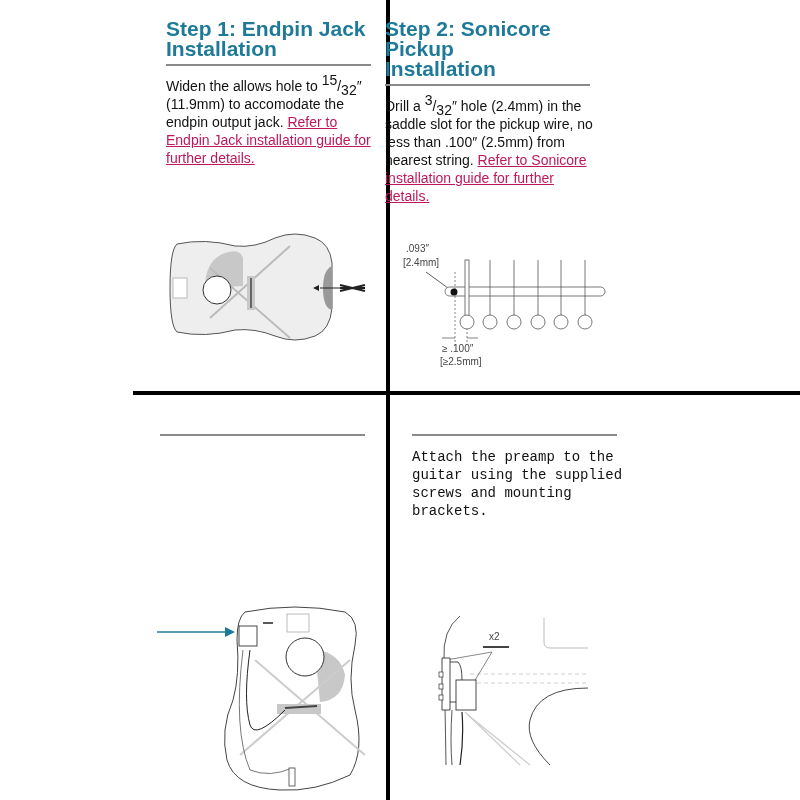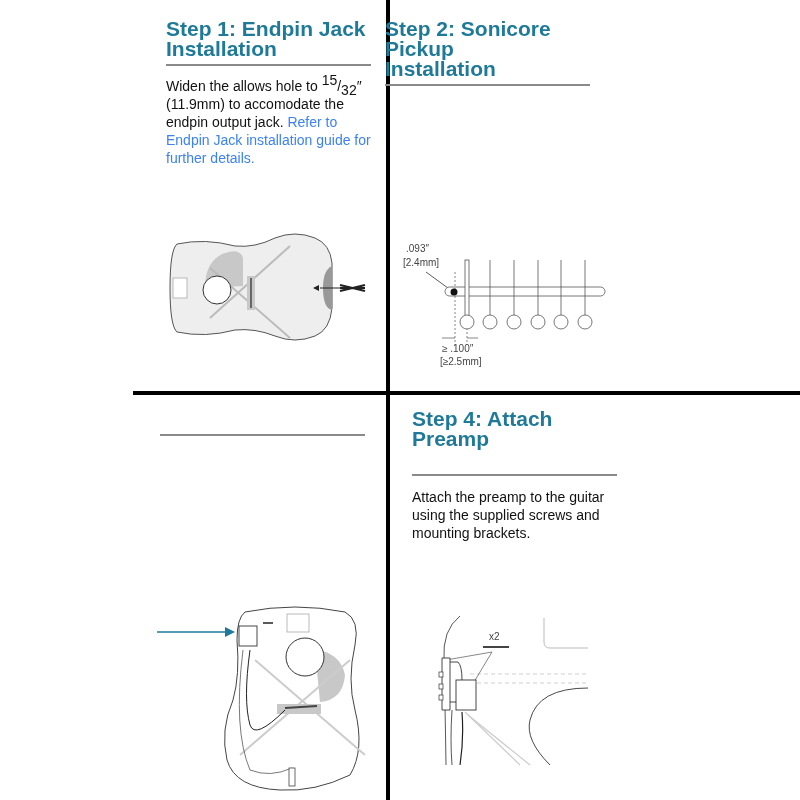--- a/index.html
+++ b/index.html
@@ -3,21 +3,21 @@
 <meta charset="utf-8">
 <style>
   html,body{margin:0;padding:0;background:#fff;}
   body{width:800px;height:800px;position:relative;overflow:hidden;font-family:"Liberation Sans",sans-serif;}
   .vline{position:absolute;background:#000;}
   .hline{position:absolute;background:#000;}
   .panel{position:absolute;}
   .title{color:#1f7a99;font-weight:bold;font-size:21px;line-height:20px;margin:0;}
   .rule{height:2px;background:#8a8a8a;margin:0;}
   .body{font-size:14px;line-height:18px;color:#111;margin:0;}
-  .link{color:#3b82f6;}
+  .link{color:#be185d;text-decoration:underline;}
   sup,sub{font-size:14px;line-height:0;}
   svg{position:absolute;overflow:visible;}
   .lbl{font-family:"Liberation Sans",sans-serif;font-size:10px;fill:#444;}
 </style>
 </head>
 <body>
 
 <div class="vline" style="left:386px;top:0;width:4px;height:800px;"></div>
 <div class="hline" style="left:133px;top:391px;width:667px;height:4px;"></div>
 
@@ -40,20 +40,23 @@
   <rect x="8" y="50" width="14" height="20" fill="#fff" stroke="#aaa" stroke-width="0.8"></rect>
   <path d="M167,38 Q158,42 158,60 Q158,80 167,82 Z" fill="#999"></path>
   <line x1="195" y1="60" x2="150" y2="60" stroke="#222" stroke-width="1" transform="translate(5,0)"></line>
   <polygon points="148,60 154,57 154,63" fill="#222"></polygon>
   <path d="M175,57 L200,63 M175,63 L200,57 M175,60 L200,60" stroke="#222" stroke-width="2"></path>
 </svg>
 
 <div class="panel" style="left:385px;top:19px;width:215px;">
   <h2 class="title"><span>Step 2: Sonicore Pickup</span><br><span>Installation</span></h2>
   <div class="rule" style="margin-top:5px;width:205px;"></div>
+  <p class="body" style="margin-top:11px;">
+    <span>Drill a </span><sup>3</sup>/<sub>32</sub><span>″ hole (2.4mm) in the saddle slot for the pickup wire, no less than .100″ (2.5mm) from nearest string. </span><span class="link">Refer to Sonicore installation guide for further details.</span>
+  </p>
 </div>
 
 <svg style="left:400px;top:240px;" width="220" height="130">
   <text class="lbl" x="6" y="12">.093″</text>
   <text class="lbl" x="3" y="26">[2.4mm]</text>
   <line x1="26" y1="32" x2="52" y2="51" stroke="#333" stroke-width="0.8"></line>
   <rect x="45" y="47" width="160" height="9" rx="4.5" fill="#fff" stroke="#555" stroke-width="0.8"></rect>
   <line x1="55" y1="32" x2="55" y2="105" stroke="#555" stroke-width="0.7" stroke-dasharray="2,2"></line>
   <line x1="67" y1="60" x2="67" y2="105" stroke="#555" stroke-width="0.7" stroke-dasharray="2,2"></line>
   <circle cx="54" cy="52" r="3.5" fill="#111"></circle>
@@ -93,23 +96,22 @@
   <rect x="122" y="104" width="44" height="10" fill="#c8c8c8"></rect>
   <line x1="130" y1="108" x2="162" y2="106" stroke="#444" stroke-width="2"></line>
   <rect x="84" y="26" width="18" height="20" fill="#fff" stroke="#333" stroke-width="0.9"></rect>
   <path d="M130,110 Q100,140 95,125 Q88,100 95,50" fill="none" stroke="#222" stroke-width="1"></path>
   <path d="M88,50 Q78,130 95,170 Q115,178 137,168" fill="none" stroke="#555" stroke-width="0.8"></path>
   <rect x="134" y="168" width="6" height="18" fill="#fff" stroke="#444" stroke-width="0.8"></rect>
   <line x1="108" y1="23" x2="118" y2="23" stroke="#222" stroke-width="1.5"></line>
 </svg>
 
 <div class="panel" style="left:412px;top:409px;width:215px;">
-  <h2 class="title">Step 4: Attach Preamp</h2>
   <div class="rule" style="margin-top:25px;width:205px;"></div>
-  <p class="body" style="margin-top:12px;">Attach the preamp to the guitar using the supplied screws and mounting brackets.</p>
+  <p class="body" style="margin-top:12px;font-family:Liberation Mono, monospace;">Attach the preamp to the guitar using the supplied screws and mounting brackets.</p>
 </div>
 
 <svg style="left:400px;top:600px;" width="200" height="170">
   <path d="M60,16 Q42,30 44,60 Q45,100 46,165" fill="none" stroke="#444" stroke-width="0.9"></path>
   <path d="M52,110 Q50,140 52,165" fill="none" stroke="#444" stroke-width="0.9"></path>
   <path d="M62,112 Q64,140 60,165" fill="none" stroke="#222" stroke-width="1.2"></path>
   <path d="M144,18 L144,42 Q144,48 150,48 L188,48" fill="none" stroke="#aaa" stroke-width="0.8"></path>
   <line x1="70" y1="74" x2="188" y2="74" stroke="#bbb" stroke-width="0.7" stroke-dasharray="4,3"></line>
   <line x1="70" y1="83" x2="188" y2="83" stroke="#bbb" stroke-width="0.7" stroke-dasharray="4,3"></line>
   <path d="M150,165 Q125,140 130,120 Q138,88 188,88" fill="none" stroke="#333" stroke-width="0.9"></path>

